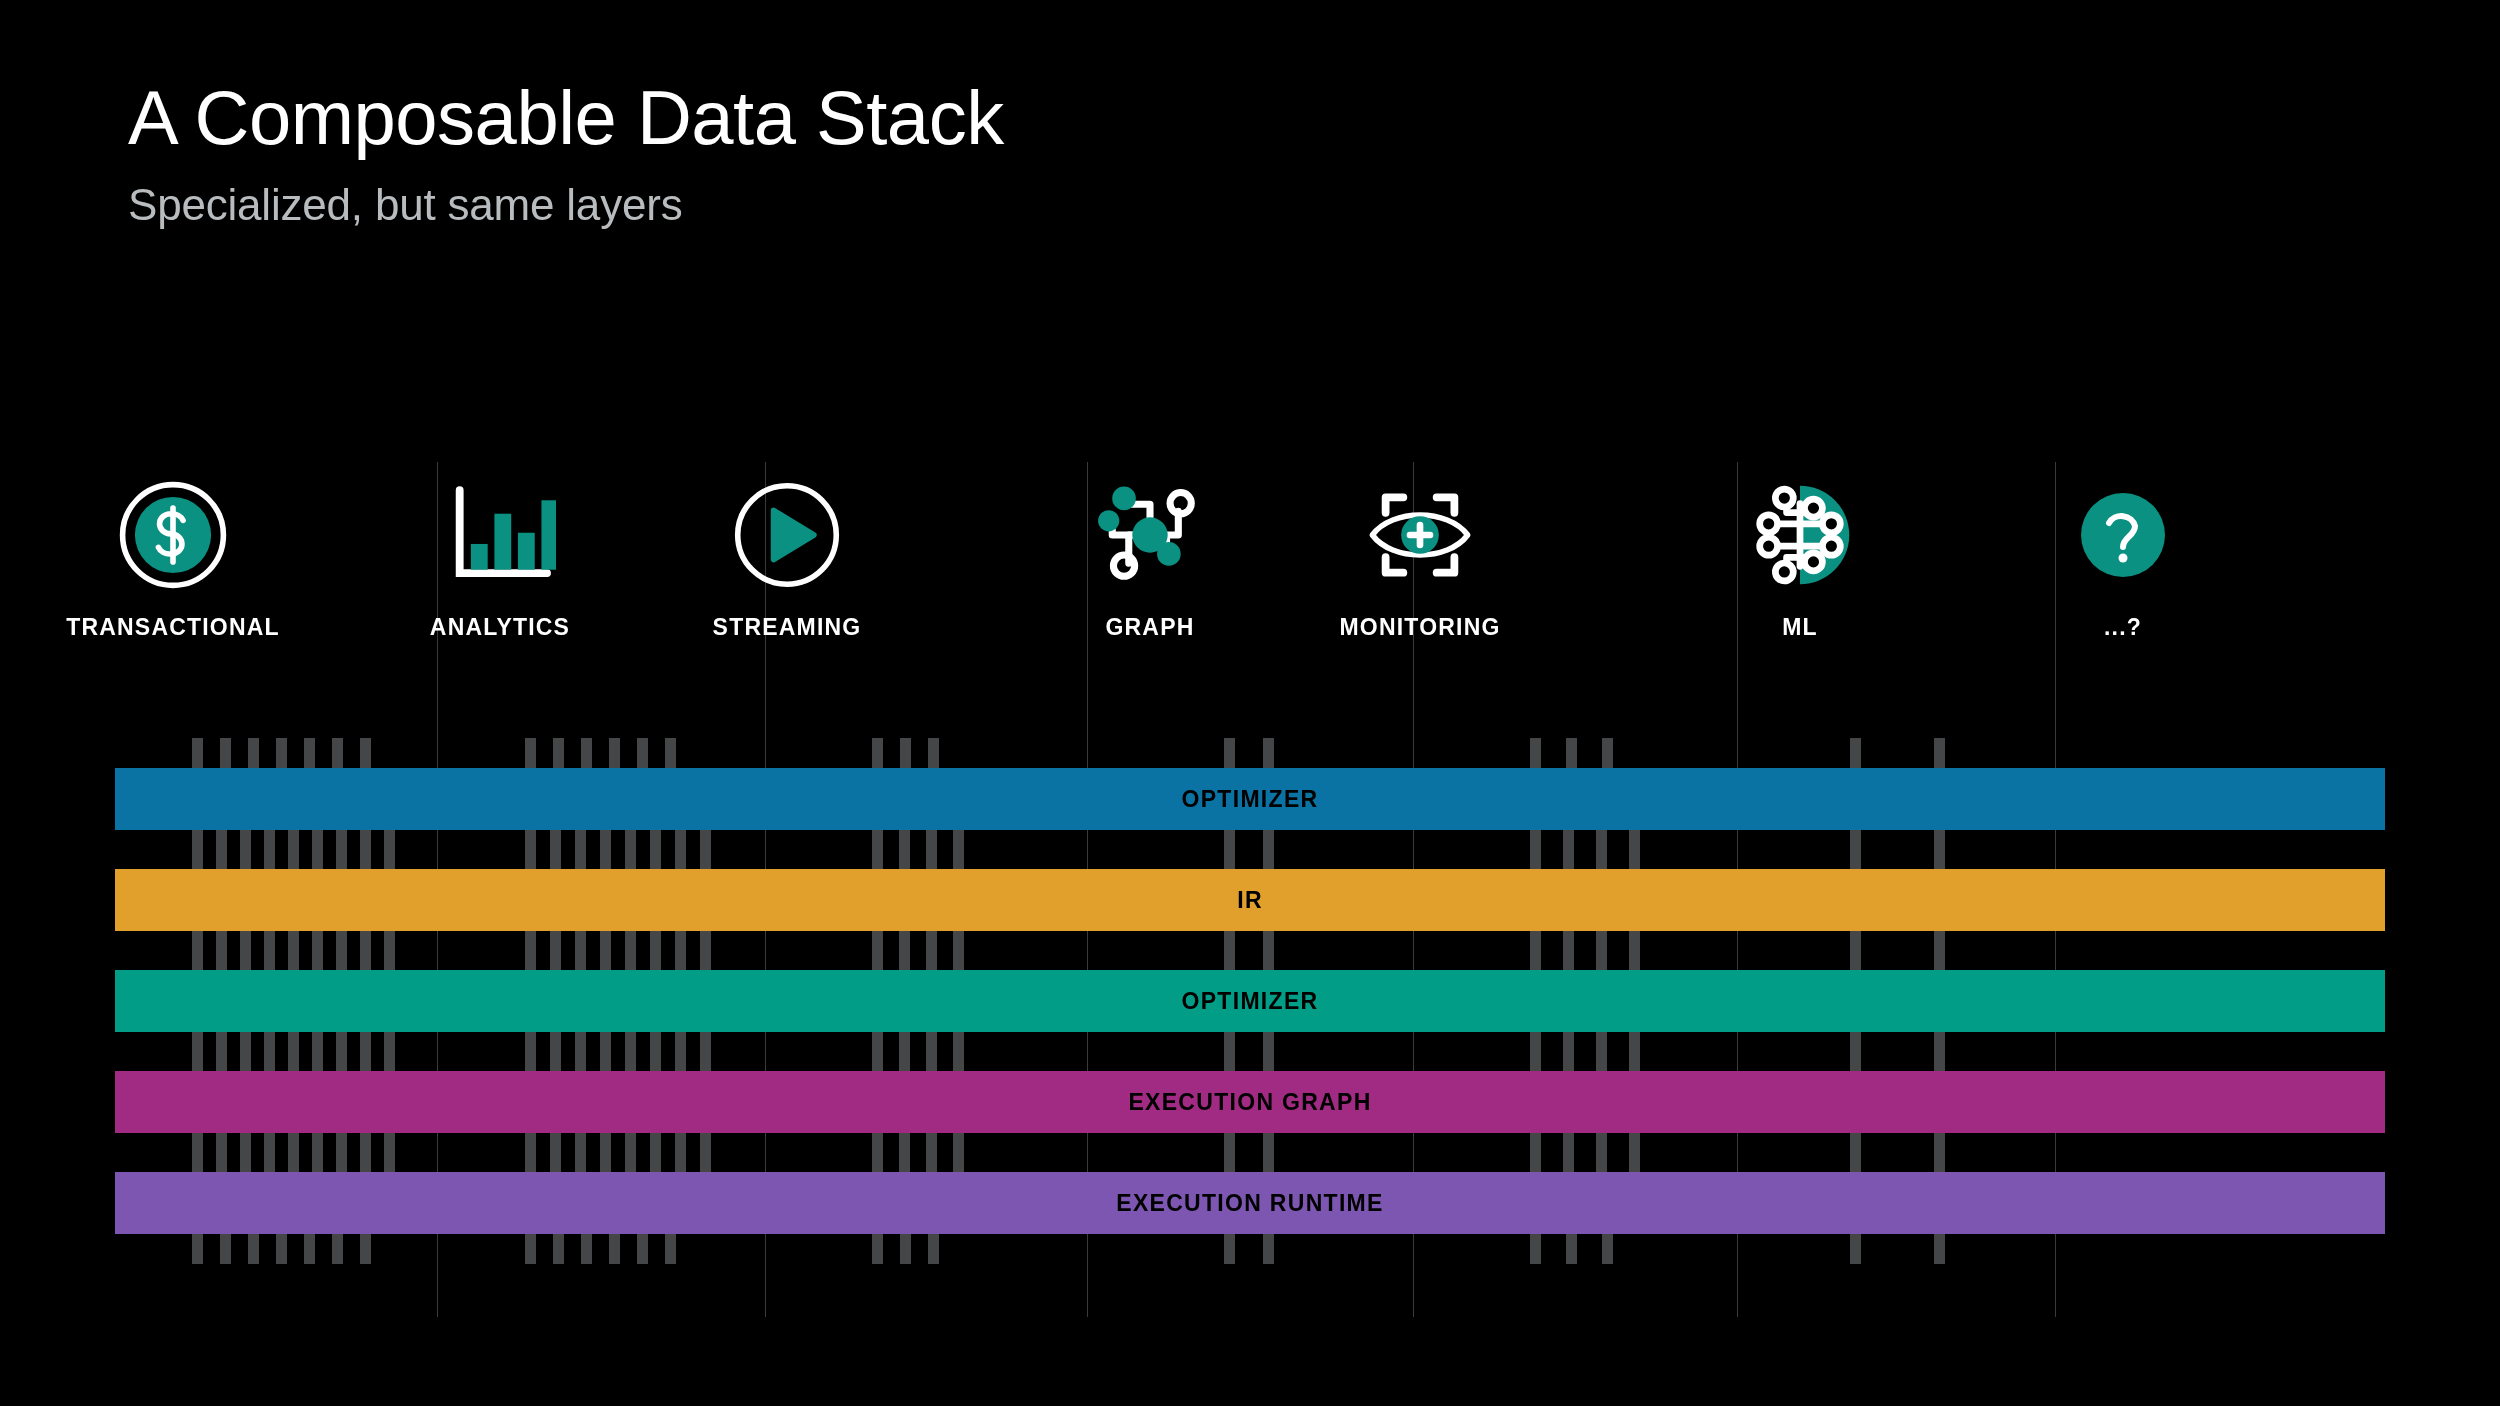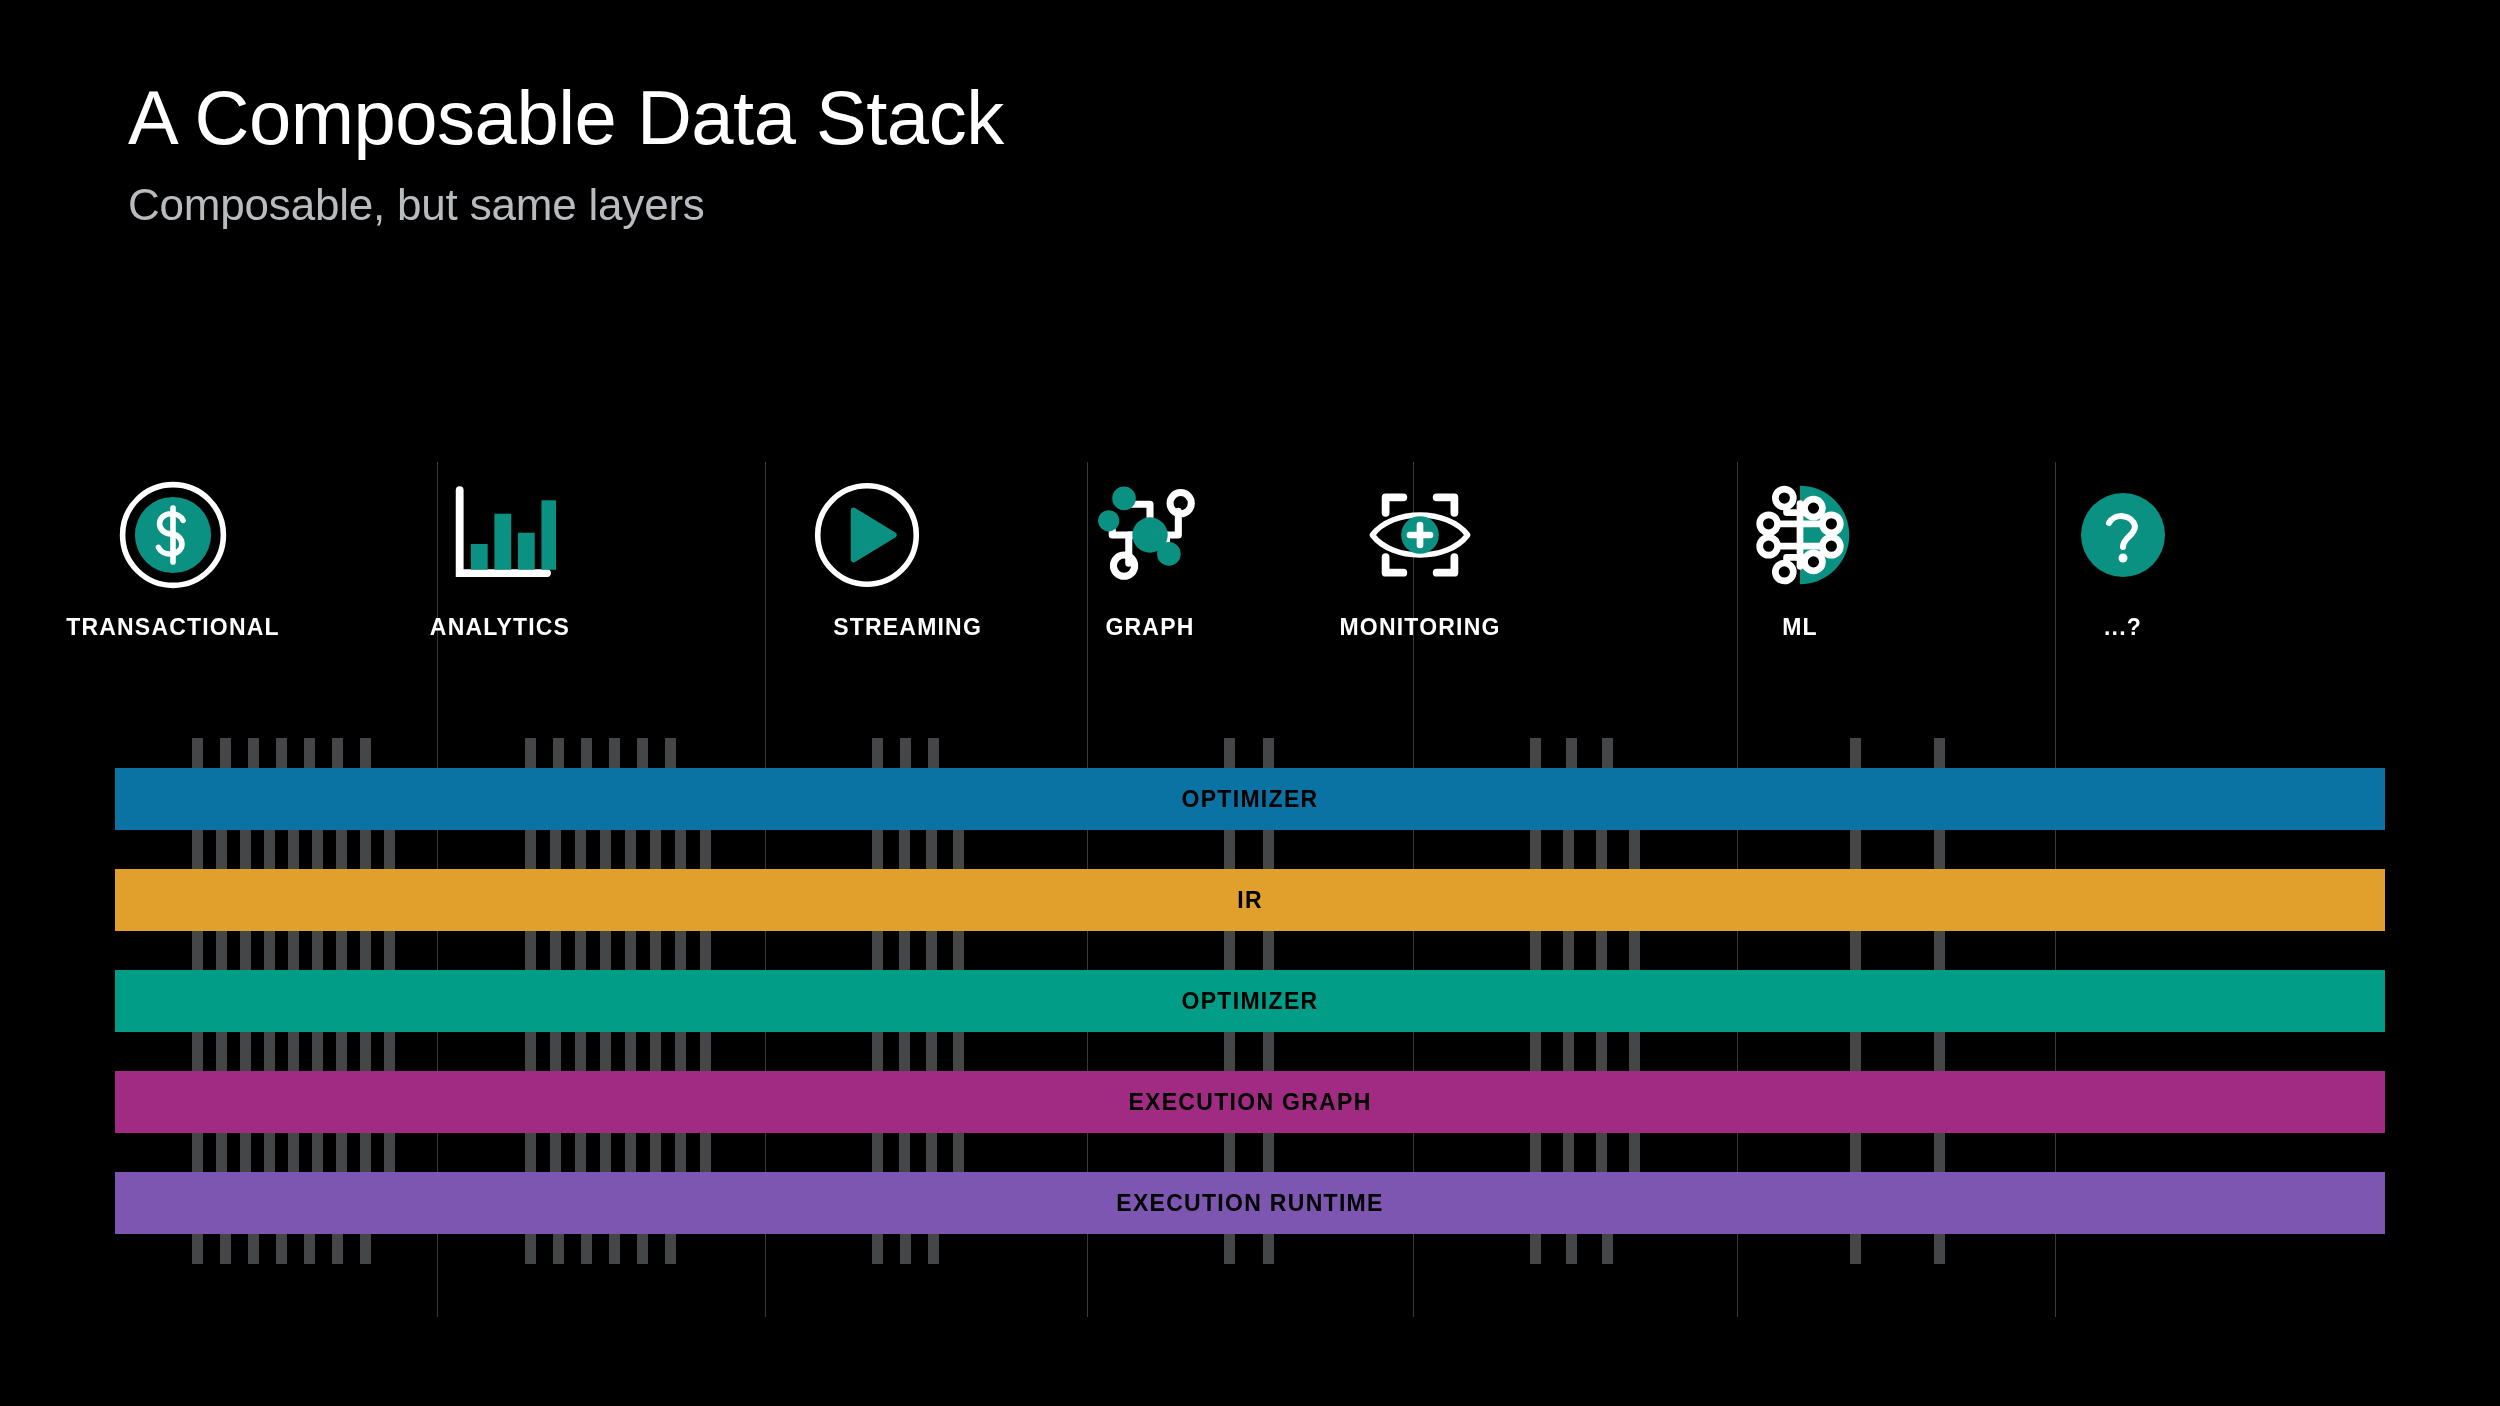--- a/index.html
+++ b/index.html
@@ -30,21 +30,21 @@
   .pinrow{position:absolute;left:0;width:2500px;height:30px;}
   .pin{position:absolute;width:11px;background:#444648;}
 </style>
 </head>
 <body>
 
 <div class="slide">
 
   <div class="heading">
     <div class="title">A Composable Data Stack</div>
-    <div class="subtitle">Composable, but same layers</div>
+    <div class="subtitle">Specialized, but same layers</div>
   </div>
 
   <div id="dividers-layer">
       <div class="divider" style="left: 437px;"></div>
       <div class="divider" style="left: 765px;"></div>
       <div class="divider" style="left: 1087px;"></div>
       <div class="divider" style="left: 1413px;"></div>
       <div class="divider" style="left: 1737px;"></div>
       <div class="divider" style="left: 2055px;"></div>
     </div>
@@ -66,21 +66,21 @@
           <svg width="112" height="112" viewBox="0 0 100 100">
       <path d="M14 10 L14 84 L92 84" fill="none" stroke="#ffffff" stroke-width="7" stroke-linecap="round"></path>
       <rect x="24" y="58" width="15" height="23" fill="#0a9182"></rect>
       <rect x="45" y="31" width="15" height="50" fill="#0a9182"></rect>
       <rect x="66" y="48" width="15" height="33" fill="#0a9182"></rect>
       <rect x="87" y="19" width="15" height="62" fill="#0a9182"></rect>
     </svg>
         </div>
         <div class="dlabel">ANALYTICS</div>
       </div>
-      <div class="domain" style="left: 752px; text-align: right;">
+      <div class="domain" style="left: 672px;">
         <div class="iconwrap">
           <svg width="112" height="112" viewBox="0 0 100 100">
       <circle cx="50" cy="50" r="44" fill="none" stroke="#ffffff" stroke-width="5"></circle>
       <path d="M38 28 L74 50 L38 72 Z" fill="#0a9182" stroke="#0a9182" stroke-width="5" stroke-linejoin="round"></path>
     </svg>
         </div>
         <div class="dlabel">STREAMING</div>
       </div>
       <div class="domain" style="left: 1035px;">
         <div class="iconwrap">

